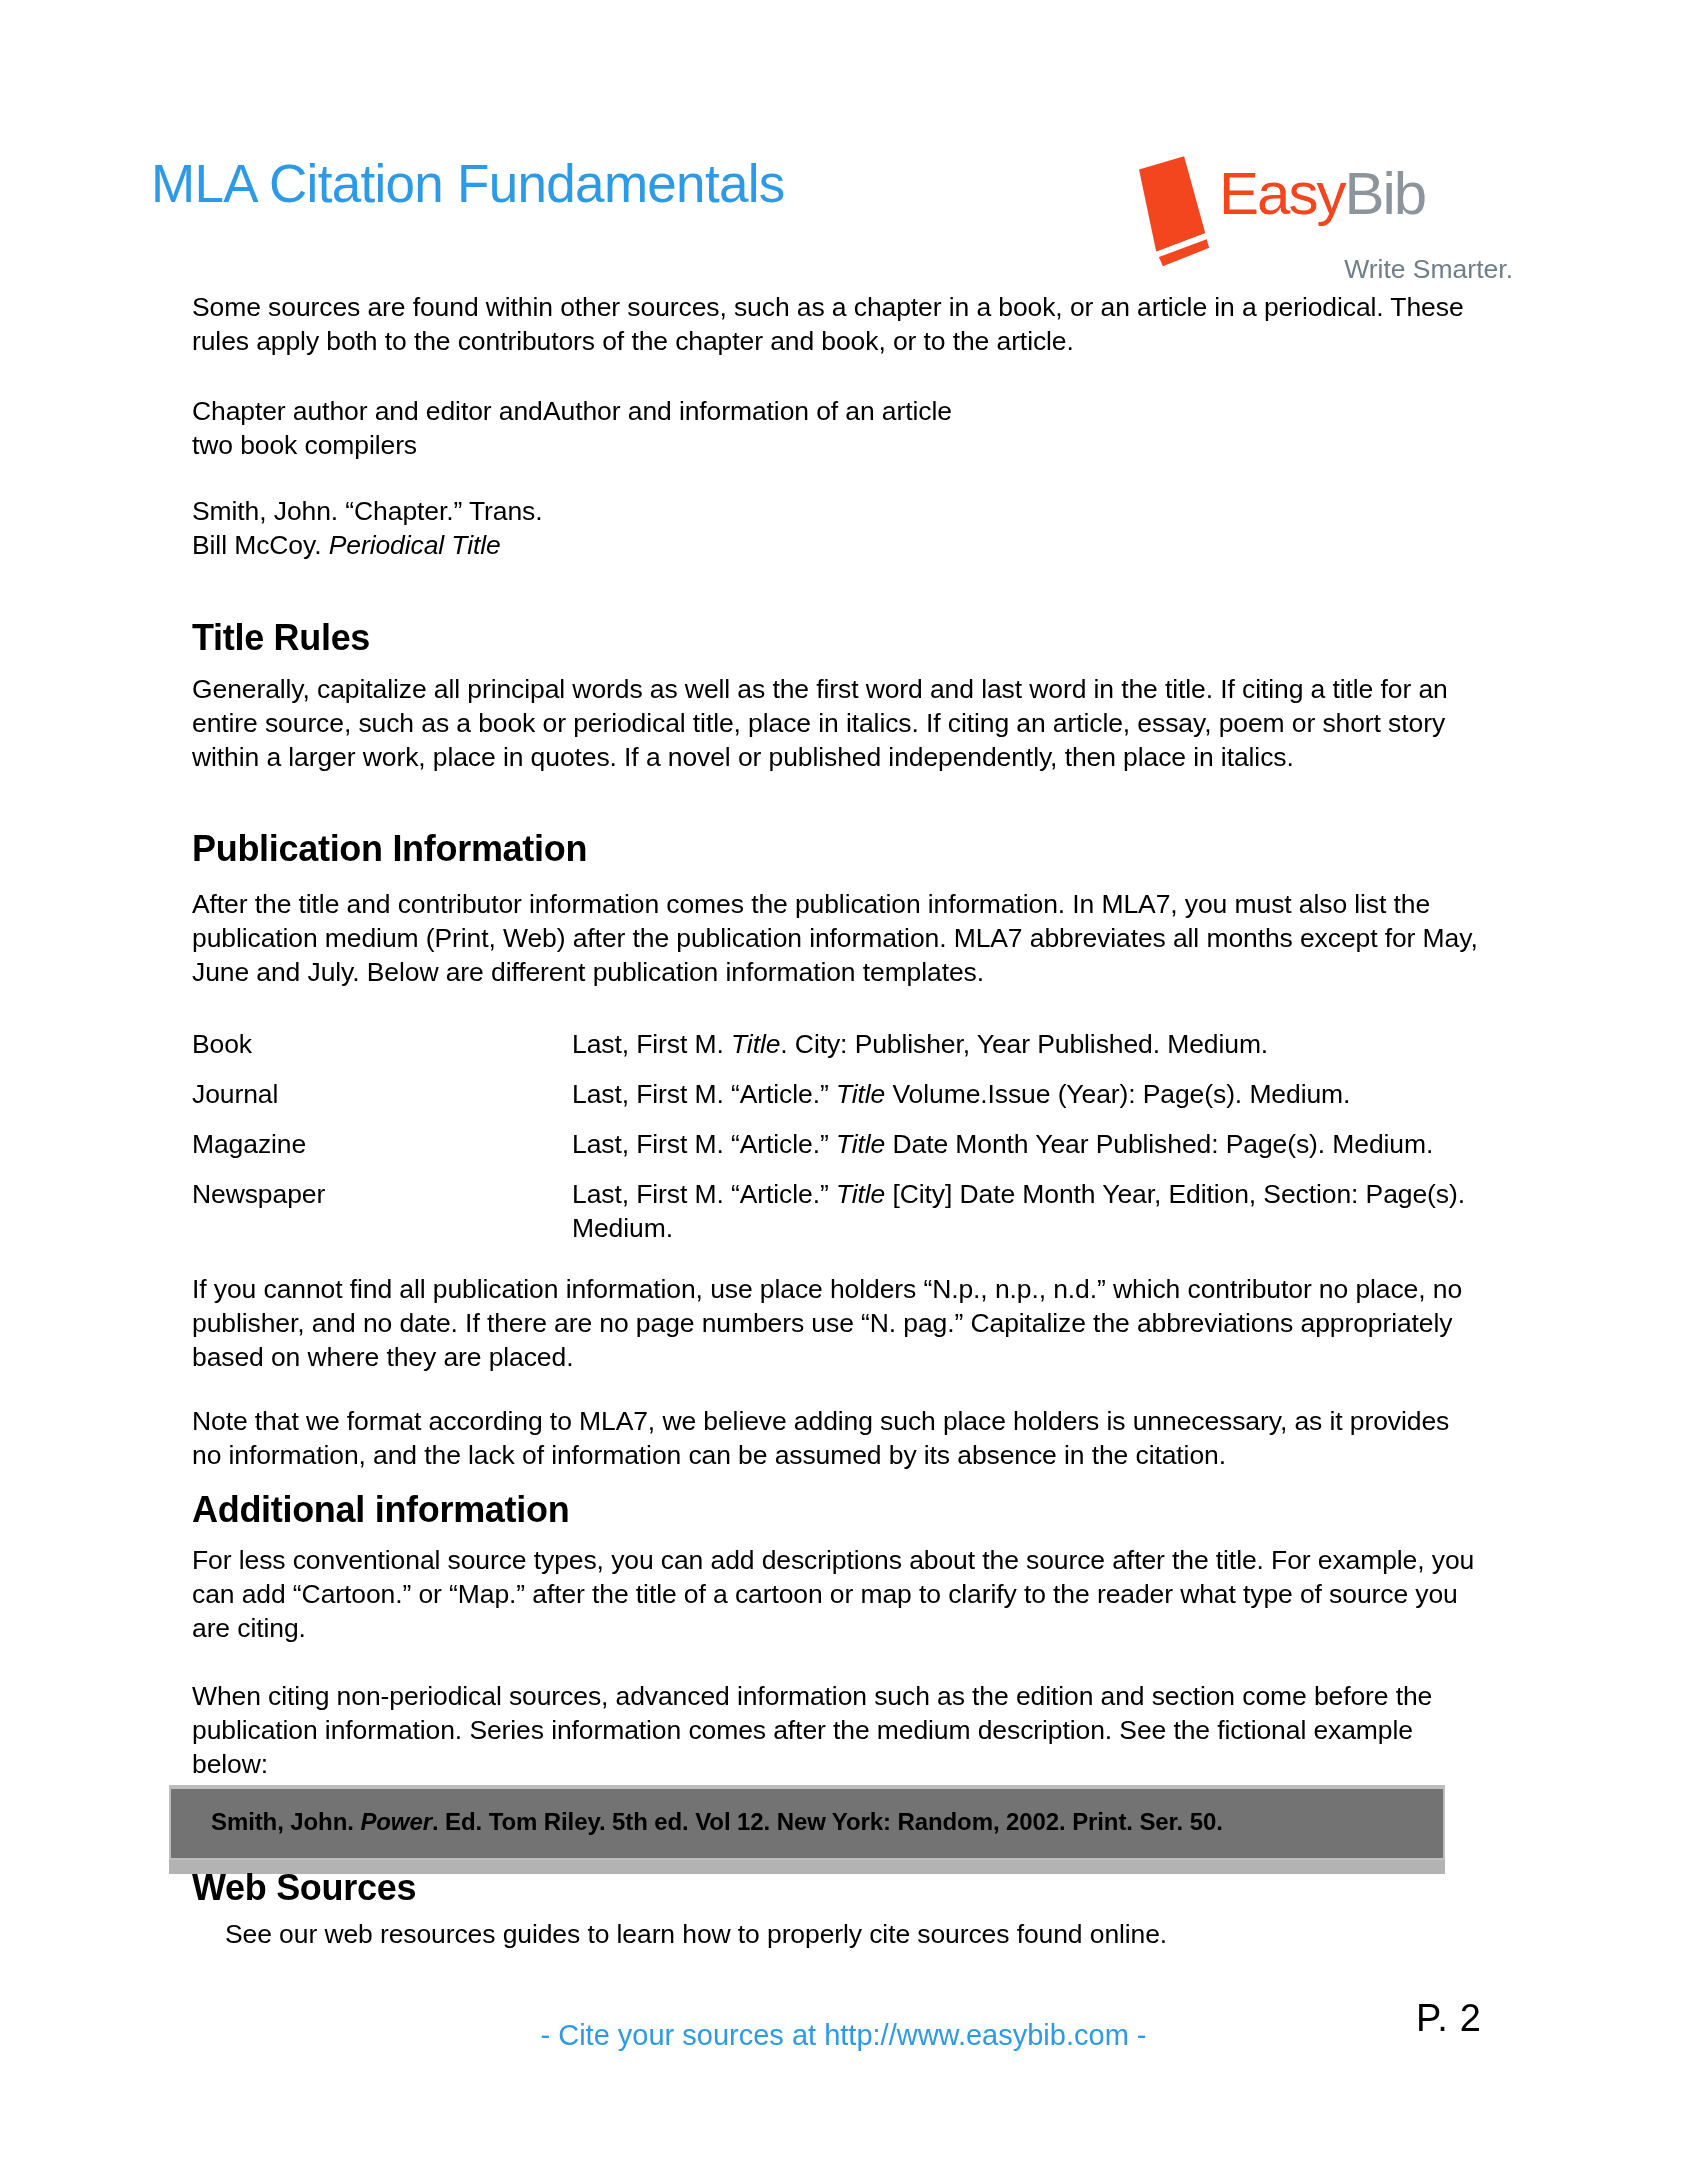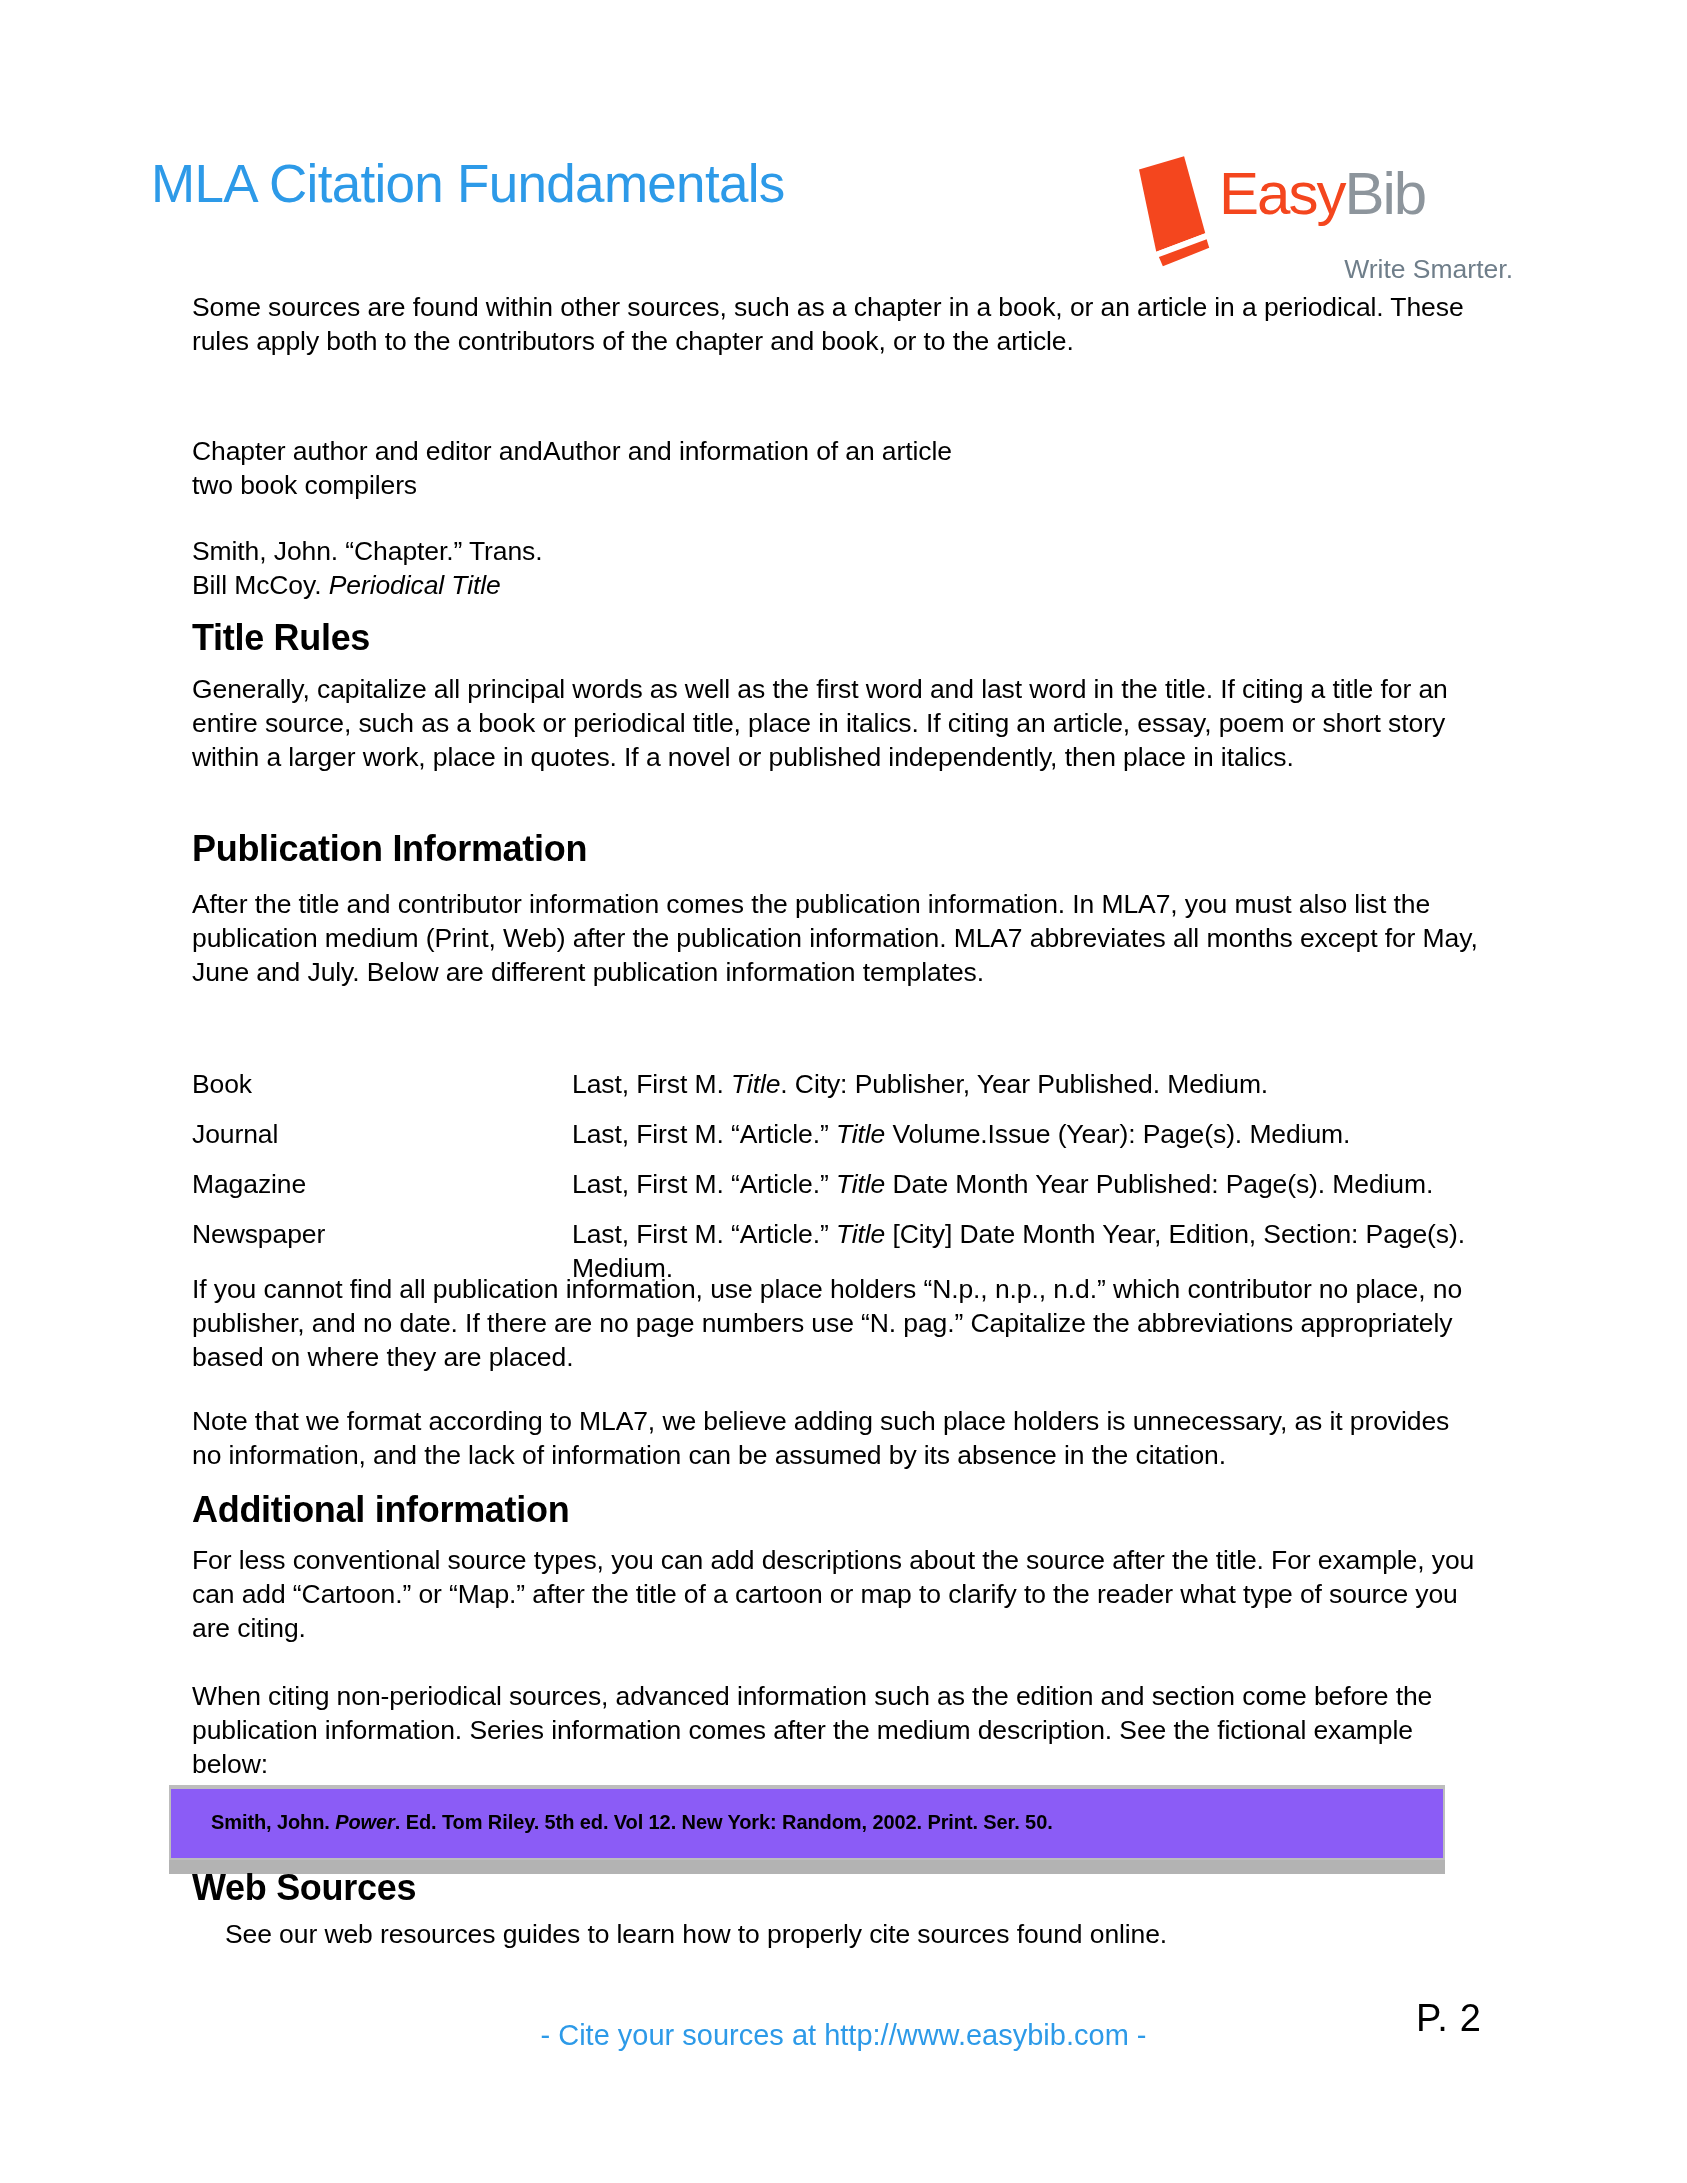--- a/index.html
+++ b/index.html
@@ -23,32 +23,32 @@
   .brand{left:1219px;top:164px;font-size:60px;letter-spacing:-2px;line-height:1;white-space:nowrap;}
   .brand .easy{color:var(--c-logo_red,#F4461E);font-weight:500;}
   .brand .bib{color:var(--c-logo_gray,#8D959C);font-weight:300;}
   .tagline{left:1217px;top:254px;width:296px;text-align:right;
     font-size:26.5px;color:var(--c-tagline_gray,#6F7E8A);letter-spacing:0px;}
   
   .body-text{font-size:26.5px;line-height:34px;letter-spacing:-0.1px;}
   .col{left:192px;width:1287px;}
   .heading{font-size:36px;font-weight:bold;letter-spacing:-0.3px;white-space:nowrap;}
   
-  .ctable{display:grid;margin-top:40px;}
+  .ctable{display:grid;}
   .ctable.contributors{grid-template-columns:351px 1fr;row-gap:32px;}
   .ctable.templates{grid-template-columns:380px 1fr;row-gap:16px;}
   .it{font-style:italic;}
   .bd{font-weight:bold;}
   
   .example-box{left:169px;top:1785px;width:1276px;}
   .example-inner{
-    background:#8b5cf6;
+    background:#737373;
     border:2.6px solid #bdbdbd;border-top-width:4.6px;
     padding:16px 13.2px 18.5px 40px;
-    font-size:20px;line-height:34px;letter-spacing:-0.1px;
+    font-size:24px;line-height:34px;letter-spacing:-0.1px;
   }
   .example-shadow{height:14.6px;background:var(--c-box_shadow,#B3B3B3);}
   
   .footer-link{
     left:0;top:2019px;width:1687px;text-align:center;
     font-size:29px;color:var(--c-accent,#2D9AE8);
   }
   .page-number{left:1416px;top:1997px;font-size:38px;letter-spacing:0.7px;white-space:nowrap;}
 </style>
 </head>

